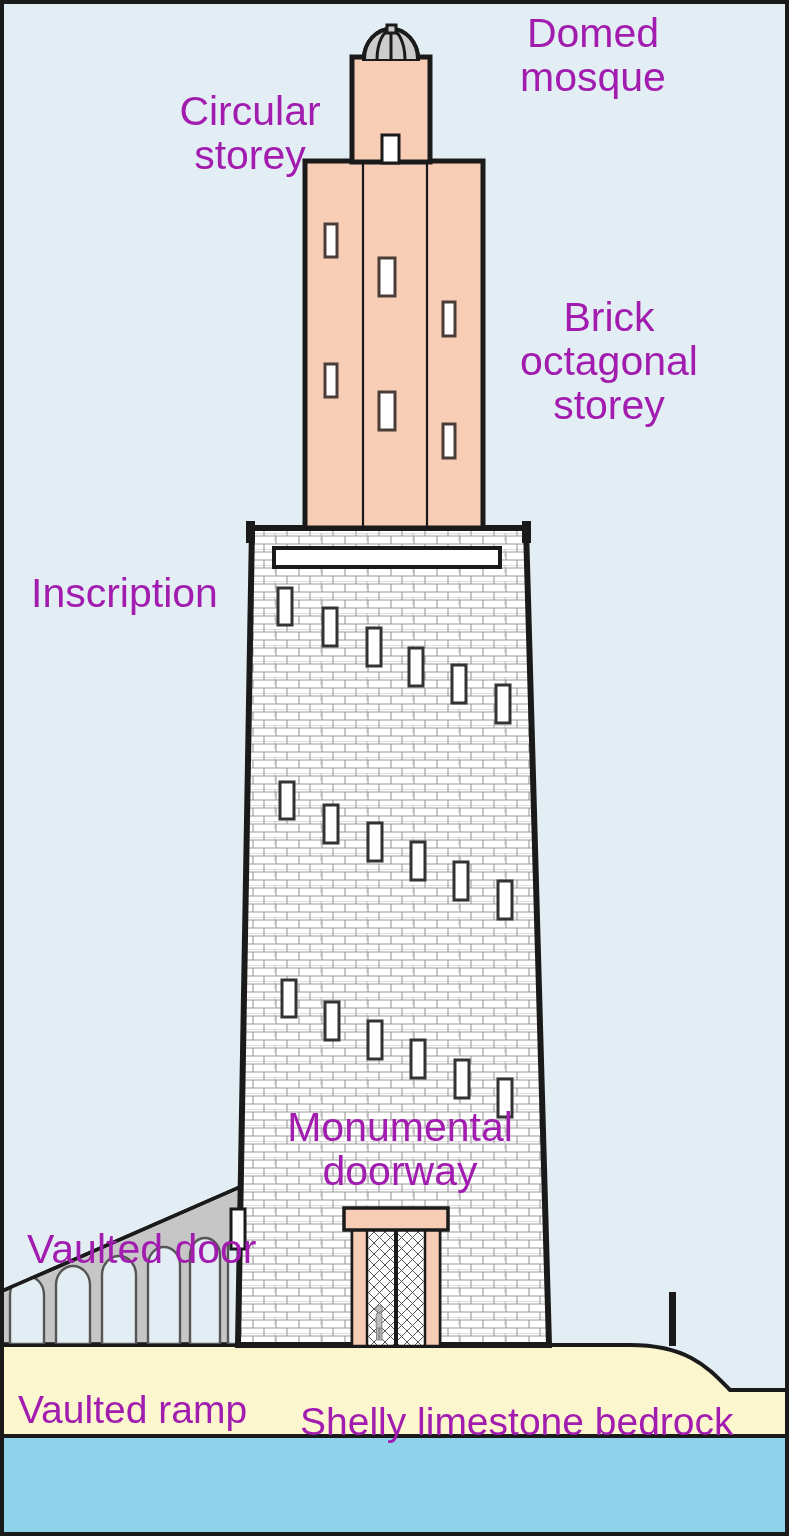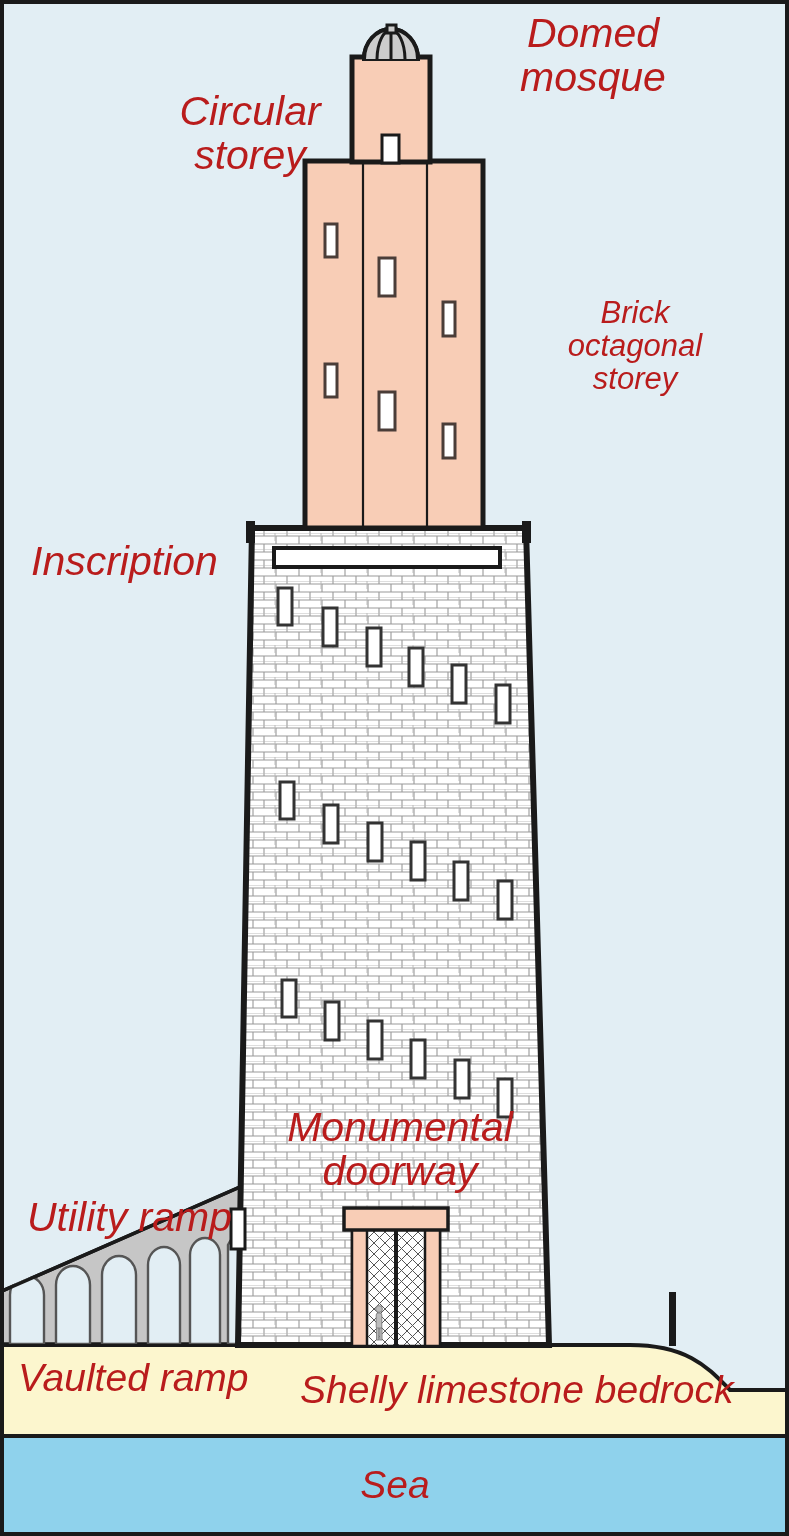--- a/index.html
+++ b/index.html
@@ -1,21 +1,21 @@
 <!DOCTYPE html>
 <html><head>
 <meta charset="utf-8">
 <style>
   html,body{margin:0;padding:0;background:#fff;}
   body{font-family:"Liberation Sans", sans-serif;}
   #stage{position:relative;width:789px;height:1536px;overflow:hidden;background:#e2eef4;}
   #stage svg{position:absolute;left:0;top:0;}
-  .lbl{position:absolute;color:#b91c1c;font-family:"Liberation Sans",sans-serif;line-height:1.07;white-space:pre;font-style:italic;}
+  .lbl{position:absolute;color:#a21caf;font-family:"Liberation Sans",sans-serif;line-height:1.07;white-space:pre;}
   .c{text-align:center;}
-  .l{text-align:left;}
+  .l{text-align:left;margin-top:32px;}
 </style>
 </head>
 <body>
 
 <div id="stage">
 
 <svg width="789" height="1536" viewBox="0 0 789 1536">
   <defs>
     <pattern id="brickpat" width="46" height="16" patternUnits="userSpaceOnUse">
       <rect width="46" height="16" fill="#ffffff"></rect>
@@ -154,28 +154,27 @@
     <rect x="387" y="25" width="9" height="8" fill="#cccccc" stroke="#1a1a1a" stroke-width="3"></rect>
   </g>
 
   <rect x="2" y="2" width="785" height="1532" fill="none" stroke="#1a1a1a" stroke-width="4"></rect>
 </svg>
 
 <div class="lbl c" style="left:468px;top:12px;width:250px;font-size:41px;">Domed<br>mosque</div>
 
 <div class="lbl c" style="left:150px;top:68px;width:200px;font-size:41px;margin-top:22px;">Circular<br>storey</div>
 
-<div class="lbl c" style="left:490px;top:296px;width:290px;font-size:31px;">Brick<br>octagonal<br>storey</div>
+<div class="lbl c" style="left:464px;top:296px;width:290px;font-size:41px;">Brick<br>octagonal<br>storey</div>
 
 <div class="lbl l" style="left:31px;top:540px;width:240px;font-size:41px;">Inscription</div>
 
 <div class="lbl c" style="left:270px;top:1106px;width:260px;font-size:41px;">Monumental<br>doorway</div>
 
-<div class="lbl l" style="left:27px;top:1196px;width:240px;font-size:41px;">Utility ramp</div>
+<div class="lbl l" style="left:27px;top:1196px;width:240px;font-size:41px;">Vaulted door</div>
 
 
 <div class="lbl l" style="left:300px;top:1369px;width:470px;font-size:39px;">Shelly limestone bedrock</div>
 
 <div class="lbl l" style="left:18px;top:1357px;width:300px;font-size:39px;">Vaulted ramp</div>
 
-<div class="lbl c" style="left:295px;top:1464px;width:200px;font-size:39px;">Sea</div>
 
 </div>
 
 </body></html>

